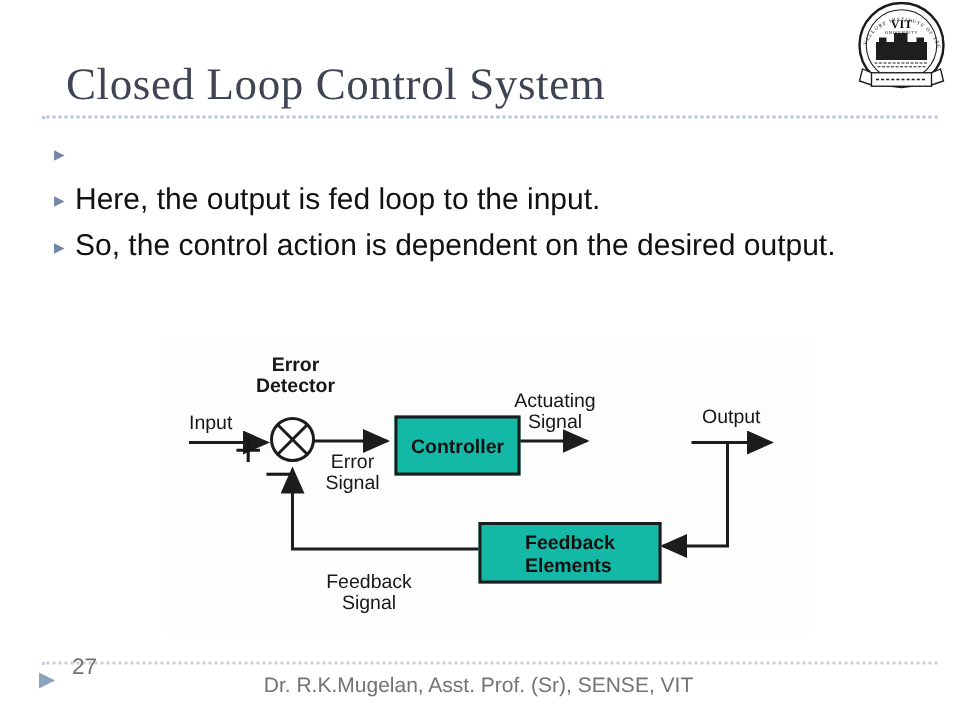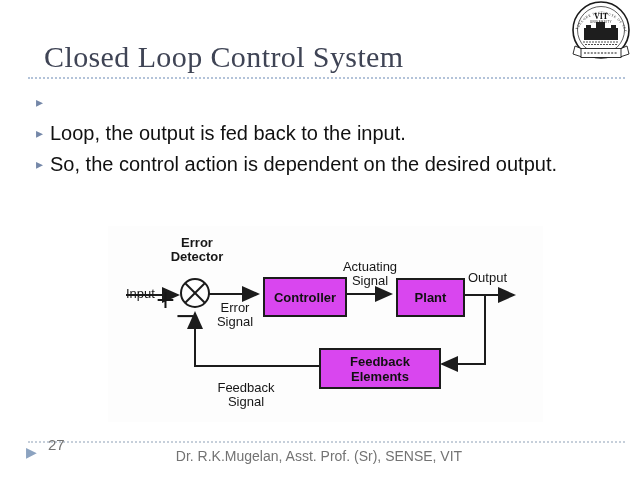--- a/index.html
+++ b/index.html
@@ -23,34 +23,34 @@
   .bullet .marker{
     flex:0 0 14px;color:#7487a8;font-size:14px;line-height:26px;
   }
   .bullet .btext{
     color:#111111;font-size:20px;line-height:26px;white-space:pre-line;
   }
   
   .diagram{position:absolute;left:108px;top:226px;width:435px;height:196px;background:#fdfdfd;}
   .diagram svg.wires{position:absolute;left:0;top:0;}
   .dbox{
-    position:absolute;border:2px solid #1c1c1c;background:#d946ef;
-    display:flex;align-items:center;justify-content:center;text-align:center;
+    position:absolute;border:2px solid #1c1c1c;background:#14b8a6;
+    display:flex;align-items:center;justify-content:center;
     font-weight:bold;font-size:13px;line-height:15px;color:#111;
   }
   .box-controller{left:155px;top:51px;width:80px;height:36px;}
   .box-plant{left:288px;top:52px;width:65px;height:35px;}
   .box-feedback{left:211px;top:122px;width:118px;height:37px;}
   .dlabel{
     position:absolute;font-size:13px;line-height:14px;color:#171717;
     white-space:nowrap;text-align:center;
   }
   .centered{transform:translateX(-50%);}
   .lbl-error-detector{left:89px;top:10px;font-weight:bold;}
-  .lbl-input{left:18px;top:61px;text-align:left;}
+  .lbl-input{left:18px;top:49px;text-align:left;}
   .lbl-error-signal{left:127px;top:75px;}
   .lbl-actuating{left:262px;top:19px;margin-top:15px;}
   .lbl-output{left:360px;top:45px;text-align:left;}
   .lbl-feedback-signal{left:138px;top:155px;}
   .sign{position:absolute;color:#171717;font-size:25px;line-height:20px;font-family:"DejaVu Sans",sans-serif;}
   .sign-plus{left:47px;top:64px;}
   .sign-minus{left:67px;top:80px;}
   
   .footer-rule{
     position:absolute;left:28px;top:441px;width:597px;height:0;
@@ -94,21 +94,21 @@
 
   <div class="title">Closed Loop Control System</div>
   <div class="title-rule"></div>
 
   <div class="bullets">
     <div class="bullet">
       <span class="marker">▸</span>
     </div>
     <div class="bullet">
       <span class="marker">▸</span>
-      <span class="btext">Loop, the output is fed back to the input.</span>
+      <span class="btext">Here, the output is fed loop to the input.</span>
     </div>
     <div class="bullet">
       <span class="marker">▸</span>
       <span class="btext">So, the control action is dependent on the desired output.</span>
     </div>
   </div>
 
   <div class="diagram">
     <svg class="wires" width="435" height="196" viewBox="0 0 435 196">
       <defs>
@@ -132,23 +132,20 @@
       <g>
         <circle cx="87" cy="67" r="14" fill="#ffffff" stroke="#1c1c1c" stroke-width="2"></circle>
         <line x1="77" y1="57" x2="97" y2="77" stroke="#1c1c1c" stroke-width="2"></line>
         <line x1="77" y1="77" x2="97" y2="57" stroke="#1c1c1c" stroke-width="2"></line>
       </g>
     </svg>
 
     <div class="dbox box-controller">
       <span>Controller</span>
     </div>
-    <div class="dbox box-plant">
-      <span>Plant</span>
-    </div>
     <div class="dbox box-feedback">
       <span><span>Feedback</span><br><span>Elements</span></span>
     </div>
 
     <div class="dlabel centered lbl-error-detector">
       <span>Error</span><br><span>Detector</span>
     </div>
     <div class="dlabel lbl-input">Input</div>
     <div class="sign sign-plus">+</div>
     <div class="sign sign-minus">−</div>

